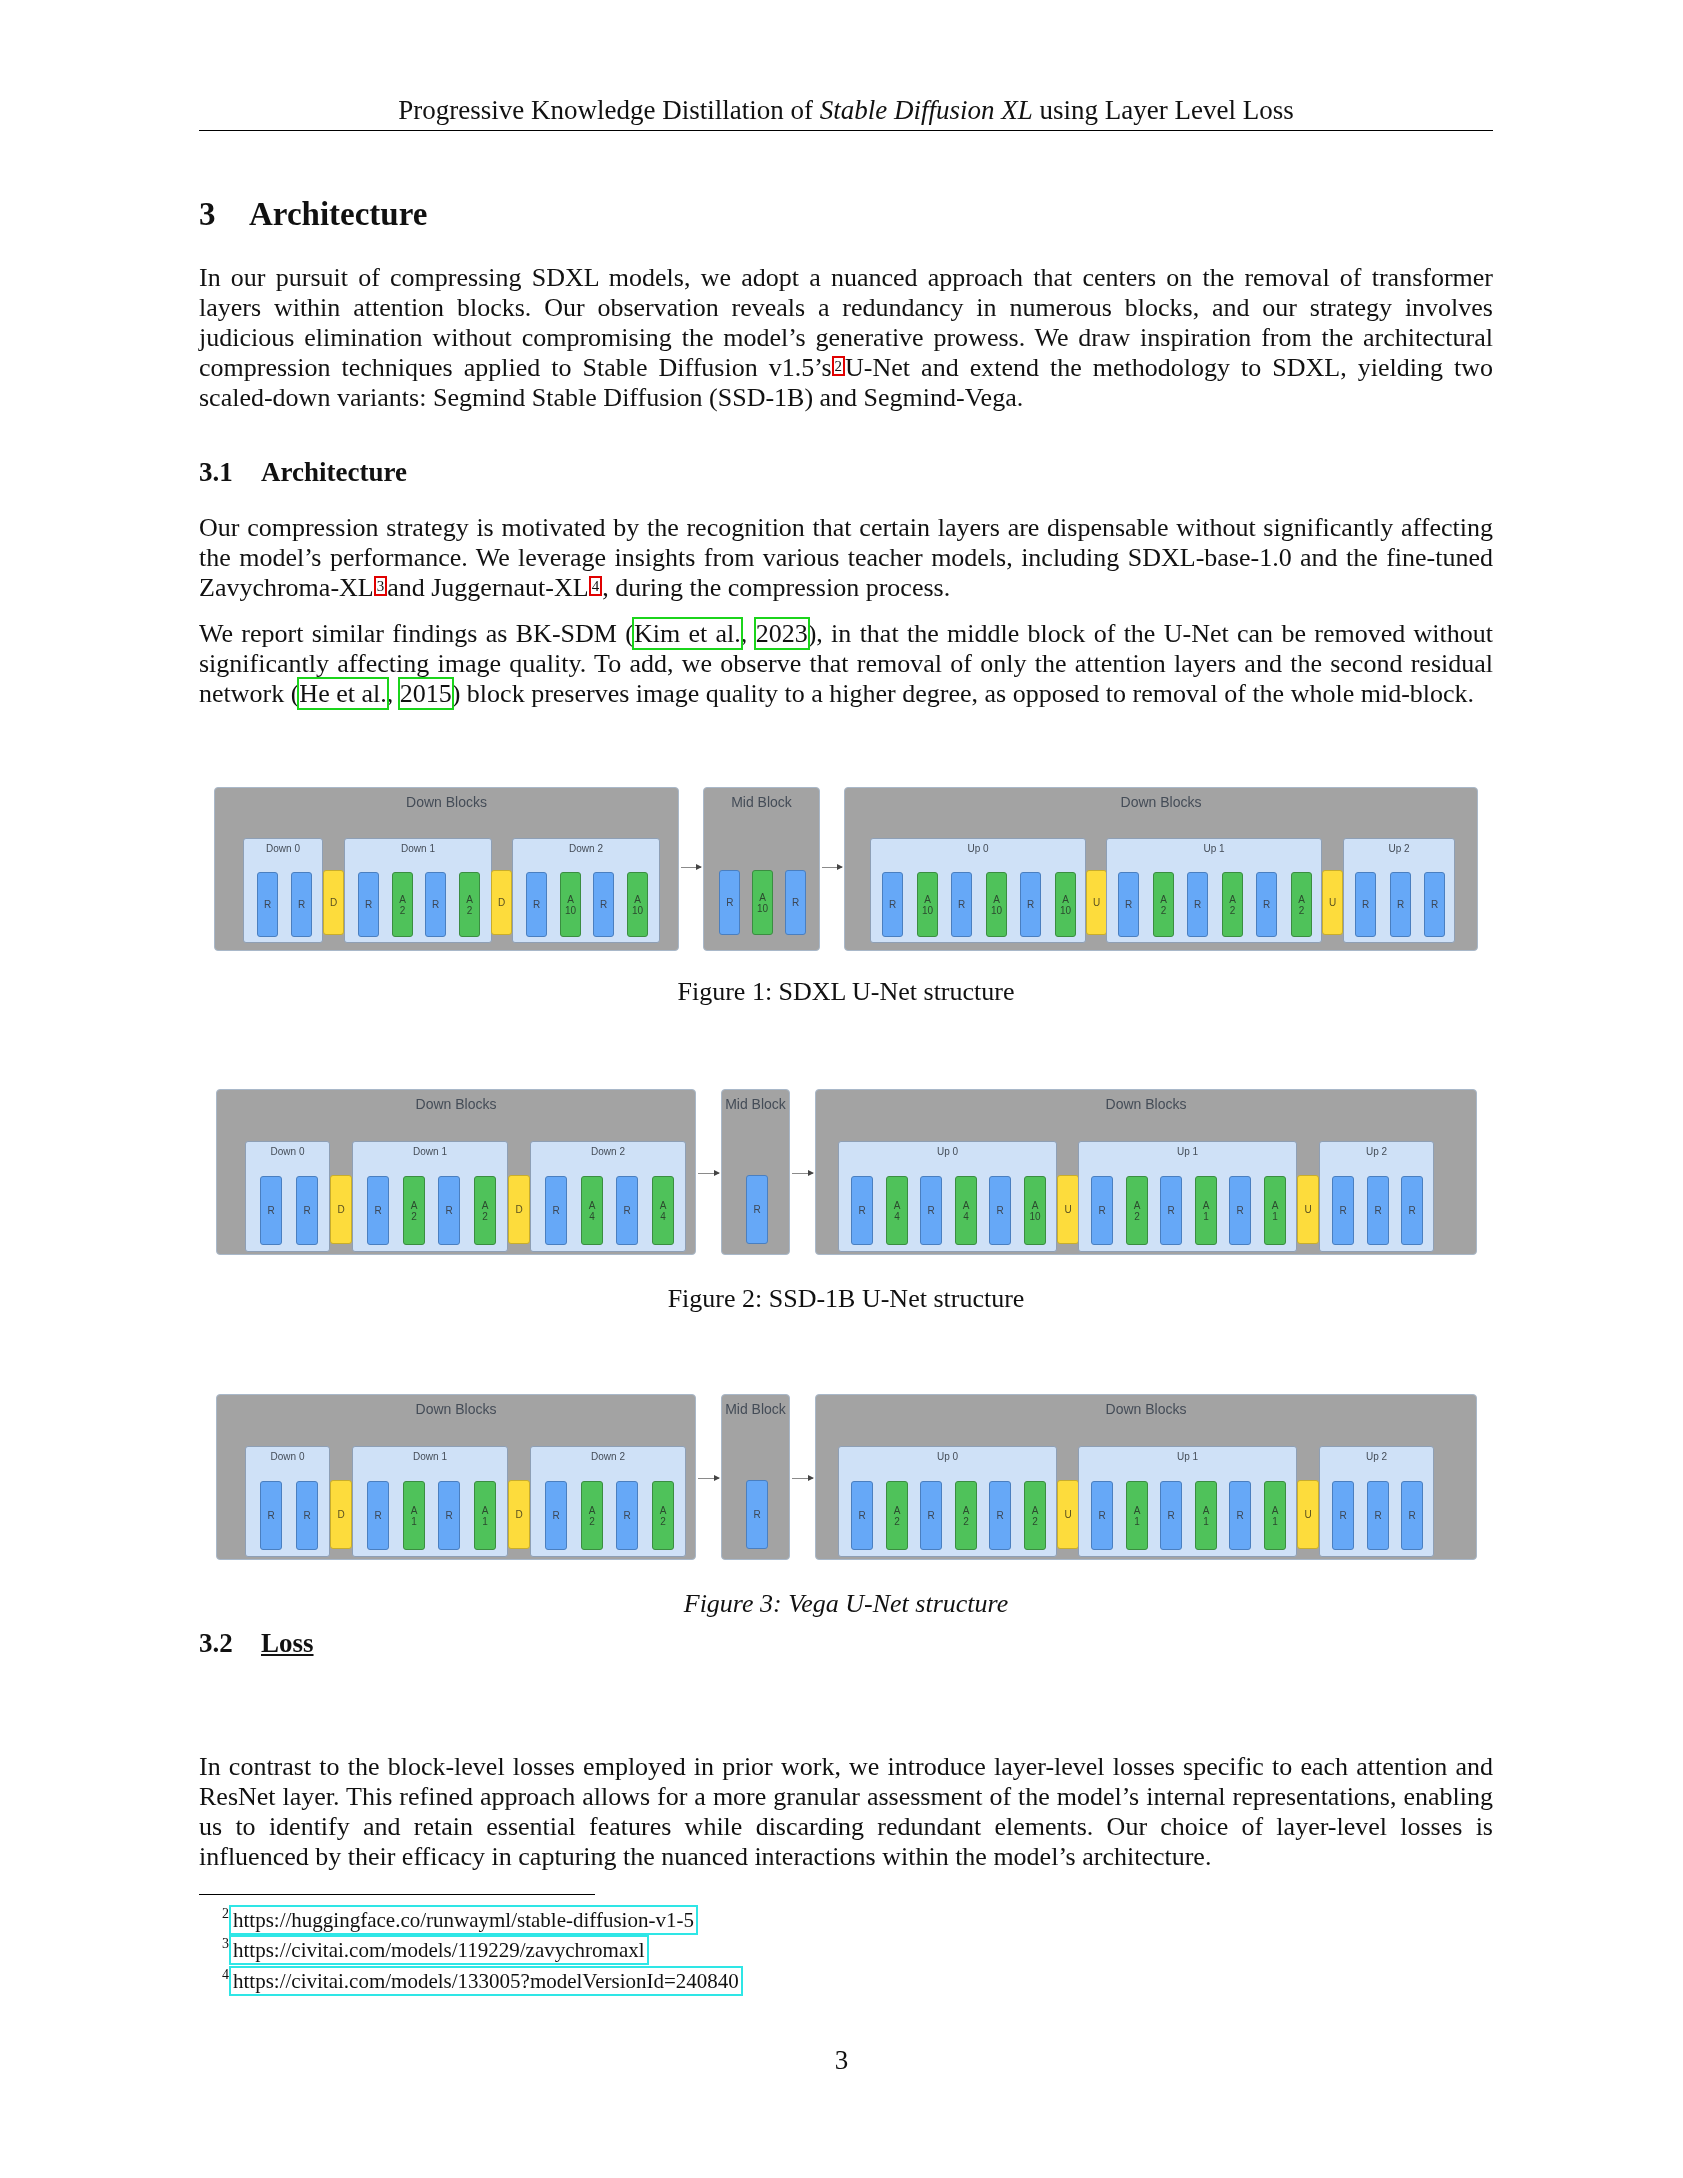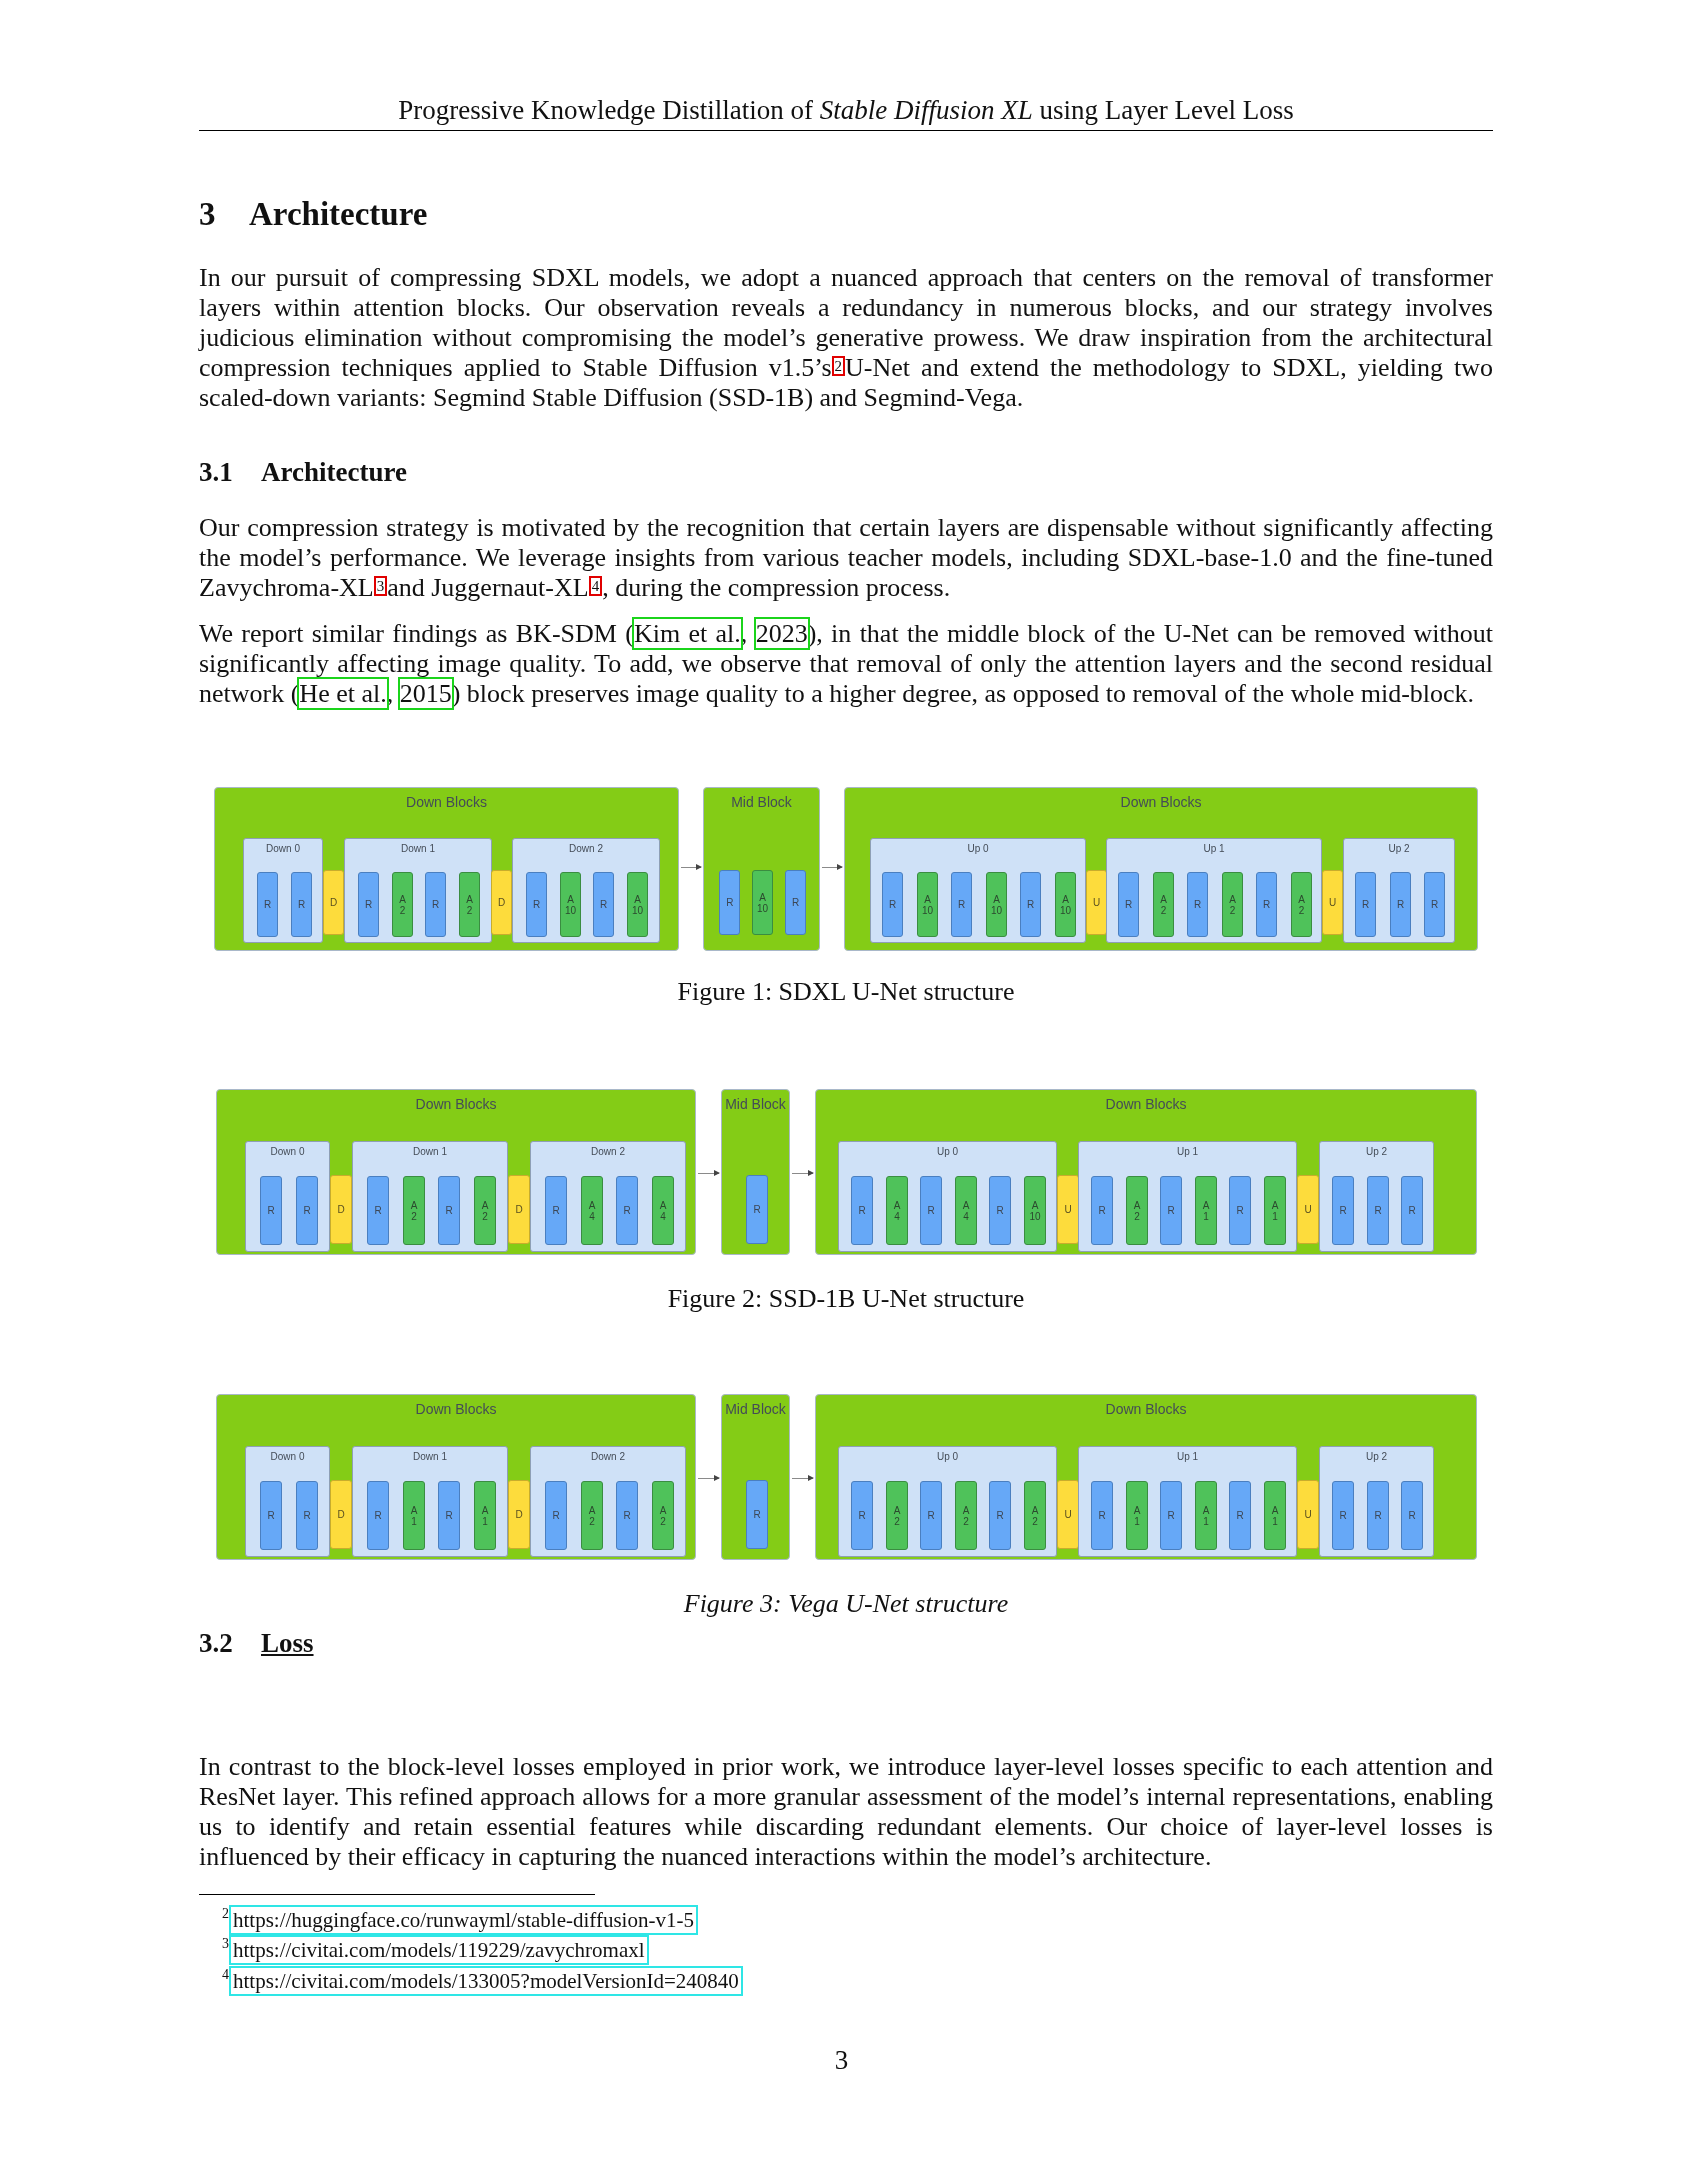--- a/index.html
+++ b/index.html
@@ -21,21 +21,21 @@
   .caption{position:absolute;left:199px;width:1294px;text-align:center;font-size:26px;line-height:32px;}
   .fn-rule{position:absolute;left:199px;top:1894px;width:396px;border-top:1.5px solid #000;}
   .fn-line{position:absolute;left:232px;font-family:"Liberation Mono","DejaVu Sans Mono",monospace;
        font-size:21px;line-height:26px;}
   .fn-line .mk{position:absolute;left:-10px;top:-6px;font-family:"Liberation Serif",serif;font-size:14px;}
   .fn-line .url{outline:2.5px solid #2ee6e6;outline-offset:1px;padding:0 1px;font-family:Liberation Serif, serif;}
   .page-num{position:absolute;left:0;width:1683px;top:2045px;text-align:center;font-size:27px;}
 
   
   .figure{position:absolute;font-family:"Liberation Sans","DejaVu Sans",sans-serif;}
-  .panel{position:absolute;background:#84cc16;border:1.5px solid #a9b8c9;border-radius:4px;box-sizing:border-box;}
+  .panel{position:absolute;background:#a3a3a3;border:1.5px solid #a9b8c9;border-radius:4px;box-sizing:border-box;}
   .panel-title{position:absolute;left:0;right:0;top:6px;text-align:center;color:#444c57;font-size:14px;}
   .group{position:absolute;background:#cfe1f7;border:1.5px solid #8e9fb5;border-radius:3px;box-sizing:border-box;}
   .group-title{position:absolute;left:0;right:0;top:4px;text-align:center;color:#444c57;font-size:10px;}
   .blk{position:absolute;border-radius:3px;box-sizing:border-box;display:flex;flex-direction:column;
        align-items:center;justify-content:center;font-size:10px;line-height:11px;color:#3c4654;}
   .blk.R{background:#66a8f7;border:1.2px solid #4a7fc0;}
   .blk.A{background:#4fc25a;border:1.2px solid #3a8d41;color:#2b4a2e;}
   .blk.D,.blk.U{background:#fddc3c;border:1.2px solid #c8ad2c;color:#5a5020;}
   .arrow{position:absolute;height:0;border-top:1px solid #8a8a8a;}
   .arrow::after{content:"";position:absolute;right:-1px;top:-4px;border-left:6px solid #444;

